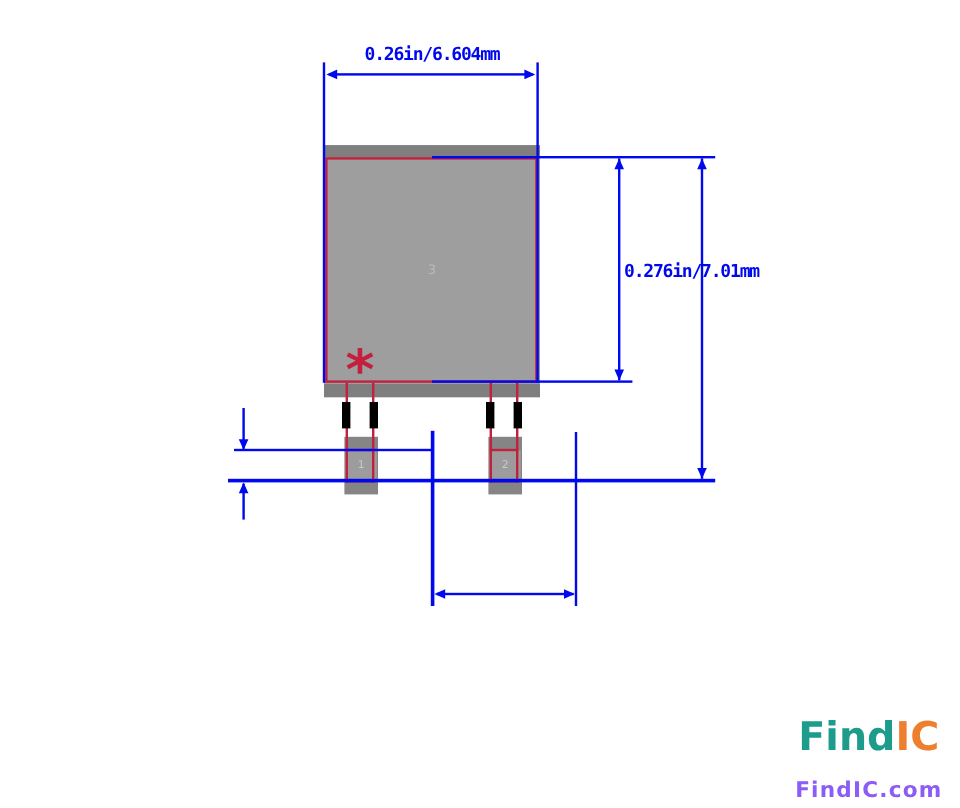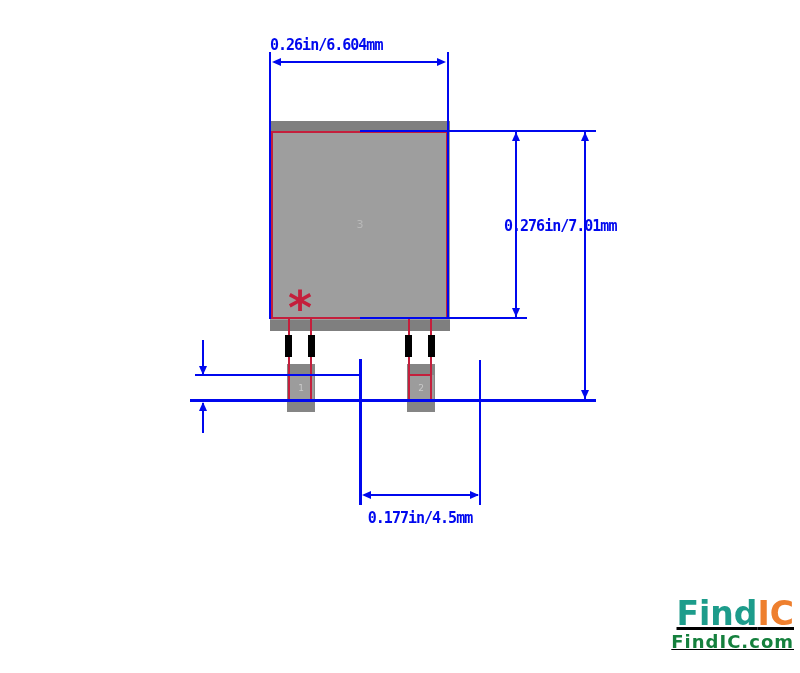--- a/index.html
+++ b/index.html
@@ -20,26 +20,26 @@
   
   .body-gray{position:absolute;background:#9e9e9e;}
   .strip{position:absolute;background:#7f7f7f;}
   .pad{position:absolute;background:#858585;}
   .pad-inner{position:absolute;background:#9c9c9c;}
   .blackbar{position:absolute;background:#000000;}
   .pad-num{position:absolute;color:#c9c9c9;font:9px "DejaVu Sans",sans-serif;text-align:center;}
   .tab-num{position:absolute;color:#b9b9b9;font:11px "DejaVu Sans",sans-serif;text-align:center;}
   .pin1-marker{position:absolute;color:#c41f3c;font:bold 46px "DejaVu Sans",sans-serif;line-height:20px;}
   
-  .logo{position:absolute;left:654px;top:597px;width:140px;text-align:right;cursor:pointer;text-decoration:underline;}
+  .logo{position:absolute;left:654px;top:597px;width:140px;text-align:center;cursor:pointer;}
   .logo-main{font:bold 33px "DejaVu Sans",sans-serif;letter-spacing:0px;line-height:34px;white-space:nowrap;}
   .logo-find{color:#1d9c8b;}
   .logo-ic{color:#ee7f2e;}
-  .logo-sub{font:bold 18px "DejaVu Sans",sans-serif;color:#15803d;letter-spacing:1px;line-height:20px;
-            margin-top:1px;white-space:nowrap;}
+  .logo-sub{font:bold 18px "DejaVu Sans",sans-serif;color:#8b5cf6;letter-spacing:1px;line-height:20px;
+            margin-top:18px;white-space:nowrap;}
 </style>
 </head>
 <body>
 
 <div class="stage">
 
   <div class="body-gray" style="left:270px;top:121px;width:180px;height:210px;"></div>
   <div class="strip" style="left:270px;top:121px;width:180px;height:10px;"></div>
   <div class="strip" style="left:270px;top:320px;width:180px;height:11px;"></div>
 
@@ -67,47 +67,46 @@
   <div class="blackbar" style="left:405px;top:335px;width:7px;height:22px;"></div>
   <div class="blackbar" style="left:428px;top:335px;width:7px;height:22px;"></div>
 
   <div class="pin1-marker" style="left:288px;top:298px;">*</div>
 
   <div class="bl" style="left:269px;top:52px;width:2px;height:267px;"></div>
   <div class="bl" style="left:447px;top:52px;width:2px;height:267px;"></div>
   <div class="bl" style="left:274px;top:61px;width:170px;height:2px;"></div>
   <div class="arr left" style="left:272px;top:58px;"></div>
   <div class="arr right" style="left:437px;top:58px;"></div>
-  <div class="dim-text" style="left:270px;top:36px;width:180px;">0.26in/6.604mm</div>
+  <div class="dim-text" style="left:270px;top:36px;width:180px;text-align:center;">0.26in/6.604mm</div>
 
   <div class="bl" style="left:360px;top:130px;width:236px;height:2px;"></div>
   <div class="bl" style="left:360px;top:317px;width:167px;height:2px;"></div>
   <div class="bl" style="left:190px;top:399px;width:406px;height:3px;"></div>
 
   <div class="bl" style="left:515px;top:132px;width:2px;height:185px;"></div>
   <div class="arr up" style="left:512px;top:132px;"></div>
   <div class="arr down" style="left:512px;top:308px;"></div>
-  <div class="dim-text" style="left:504px;top:217px;text-align:right;">0.276in/7.01mm</div>
+  <div class="dim-text" style="left:520px;top:217px;text-align:right;">0.276in/7.01mm</div>
 
   <div class="bl" style="left:584px;top:132px;width:2px;height:267px;"></div>
   <div class="arr up" style="left:581px;top:132px;"></div>
   <div class="arr down" style="left:581px;top:390px;"></div>
 
   <div class="bl" style="left:202px;top:340px;width:2px;height:34px;"></div>
   <div class="arr down" style="left:199px;top:366px;"></div>
   <div class="bl" style="left:195px;top:374px;width:166px;height:2px;"></div>
   <div class="bl" style="left:202px;top:403px;width:2px;height:30px;"></div>
   <div class="arr up" style="left:199px;top:402px;"></div>
 
   <div class="bl" style="left:359px;top:359px;width:3px;height:146px;"></div>
   <div class="bl" style="left:479px;top:360px;width:2px;height:145px;"></div>
   <div class="bl" style="left:364px;top:494px;width:114px;height:2px;"></div>
   <div class="arr left" style="left:362px;top:491px;"></div>
   <div class="arr right" style="left:470px;top:491px;"></div>
-  <div class="dim-text" style="left:360px;top:509px;width:120px;text-align:center;">0.177in/4.5mm</div>
 
   <div class="pad-num" style="left:288px;top:383px;width:26px;">1</div>
   <div class="pad-num" style="left:408px;top:383px;width:26px;">2</div>
 
   <div class="logo">
     <div class="logo-main"><span class="logo-find">Find</span><span class="logo-ic">IC</span></div>
     <div class="logo-sub">FindIC.com</div>
   </div>
 
 </div>

